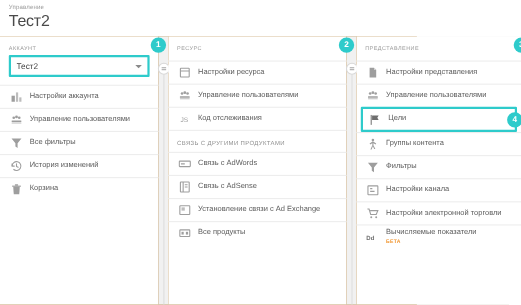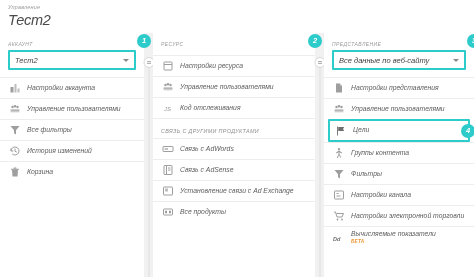--- a/index.html
+++ b/index.html
@@ -2,21 +2,21 @@
 <html><head>
 <meta charset="utf-8">
 <style>
   * { box-sizing: border-box; margin: 0; padding: 0; }
   html, body {
     width: 474px; height: 277px;
     background: #f1f1f1;
     font-family: "Liberation Sans", sans-serif;
     overflow: hidden;
   }
-  .screen { position: relative; width: 379px; height: 277px; background: #a16207; font-style: italic; }
+  .screen { position: relative; width: 379px; height: 277px; background: #a16207; }
 
   
   .header { position: absolute; left: 0; top: 0; width: 474px; height: 33px;
             background: #ffffff; padding: 4px 0 0 8px; }
   .header-eyebrow { font-size: 5.5px; color: #9b9b9b; letter-spacing: .15px; line-height: 7px; }
   .header-title { font-size: 14.5px; color: #4a4a4a; line-height: 18px; font-weight: 400; letter-spacing: -.2px; }
 
   
   .columns { position: absolute; left: 0; top: 33px; width: 474px; height: 244px; display: flex; }
   .col { position: relative; background: #ffffff; }
@@ -252,24 +252,20 @@
       <div class="swap-knob">
         <svg width="7" height="7" viewBox="0 0 24 24" fill="none" stroke="#9e9e9e" stroke-width="3">
           <path d="M5 9h14M5 15h14"></path>
         </svg>
       </div>
     </div>
 
     <div class="col col-3">
       <div class="sel-wrap">
         <div class="sel-label">ПРЕДСТАВЛЕНИЕ</div>
-        <div class="sel-box">
-          <span class="sel-value">Все данные по веб-сайту</span>
-          <span class="caret"></span>
-        </div>
         <div class="badge badge-sel" style="right:-7px;">3</div>
       </div>
 
       <div class="menu">
         <div class="menu-item">
           <span class="menu-icon">
             <svg width="12" height="12" viewBox="0 0 24 24" fill="#9e9e9e">
               <path d="M6 3h8l4 4v14H6z"></path>
                 <path d="M14 3v4h4" fill="#e0e0e0"></path>
             </svg>

